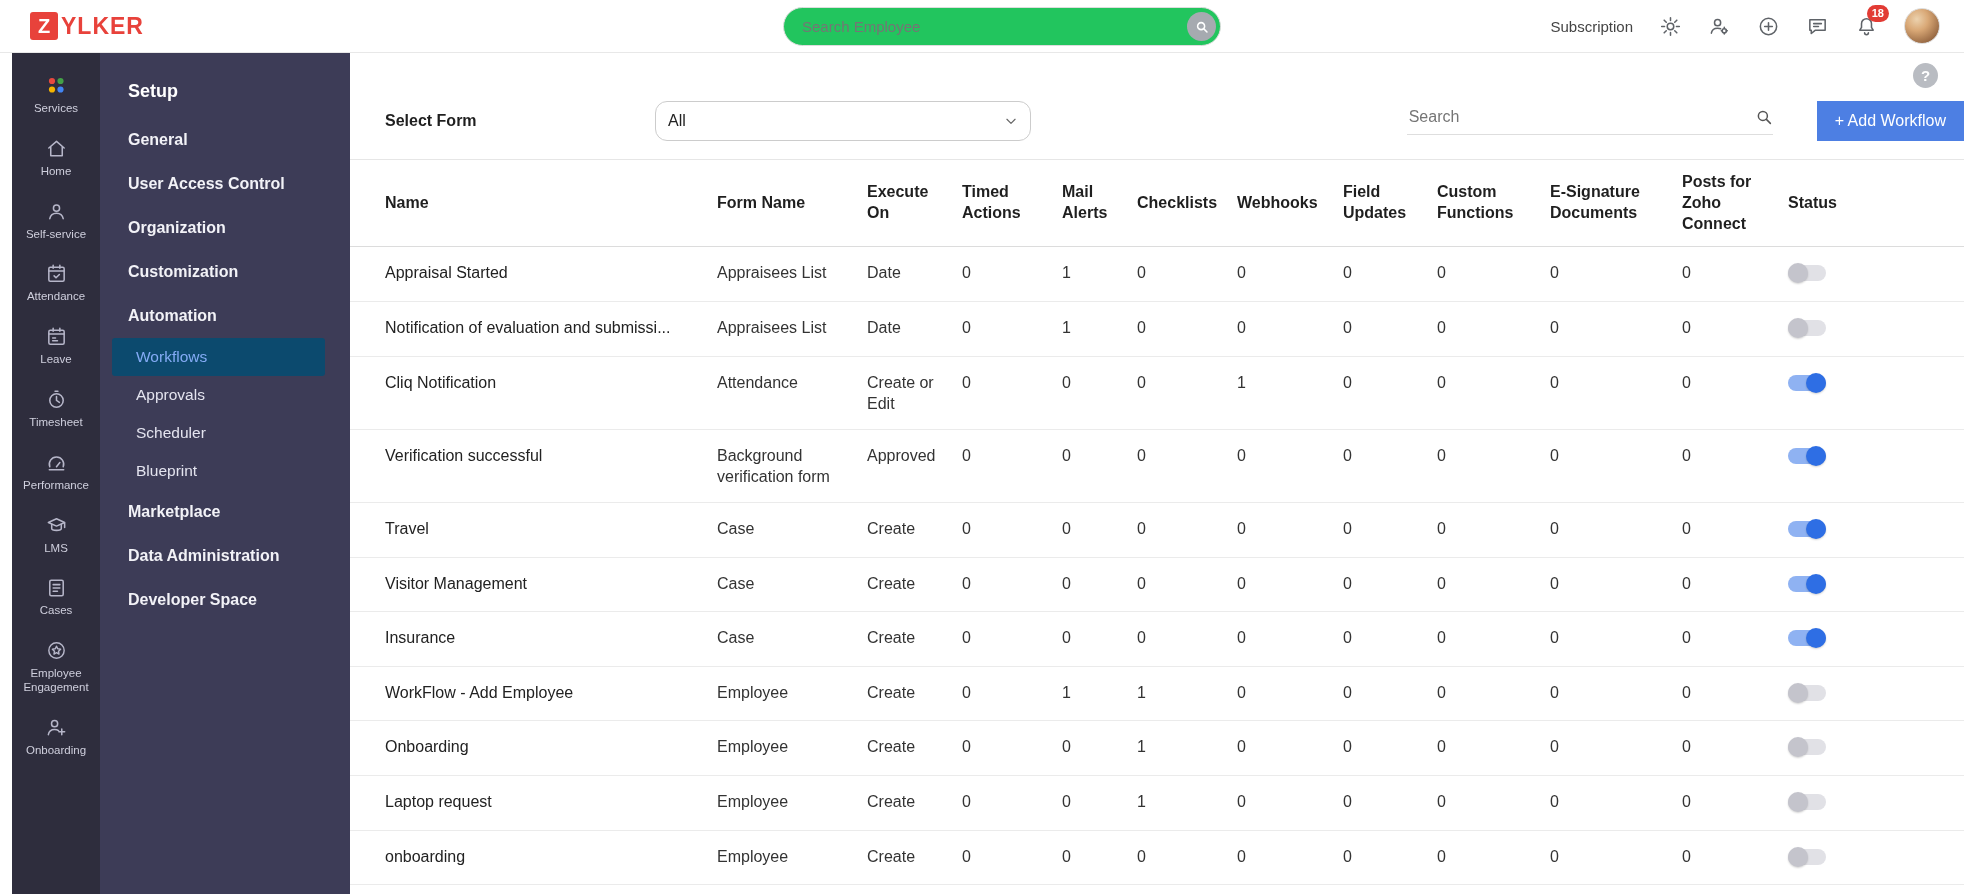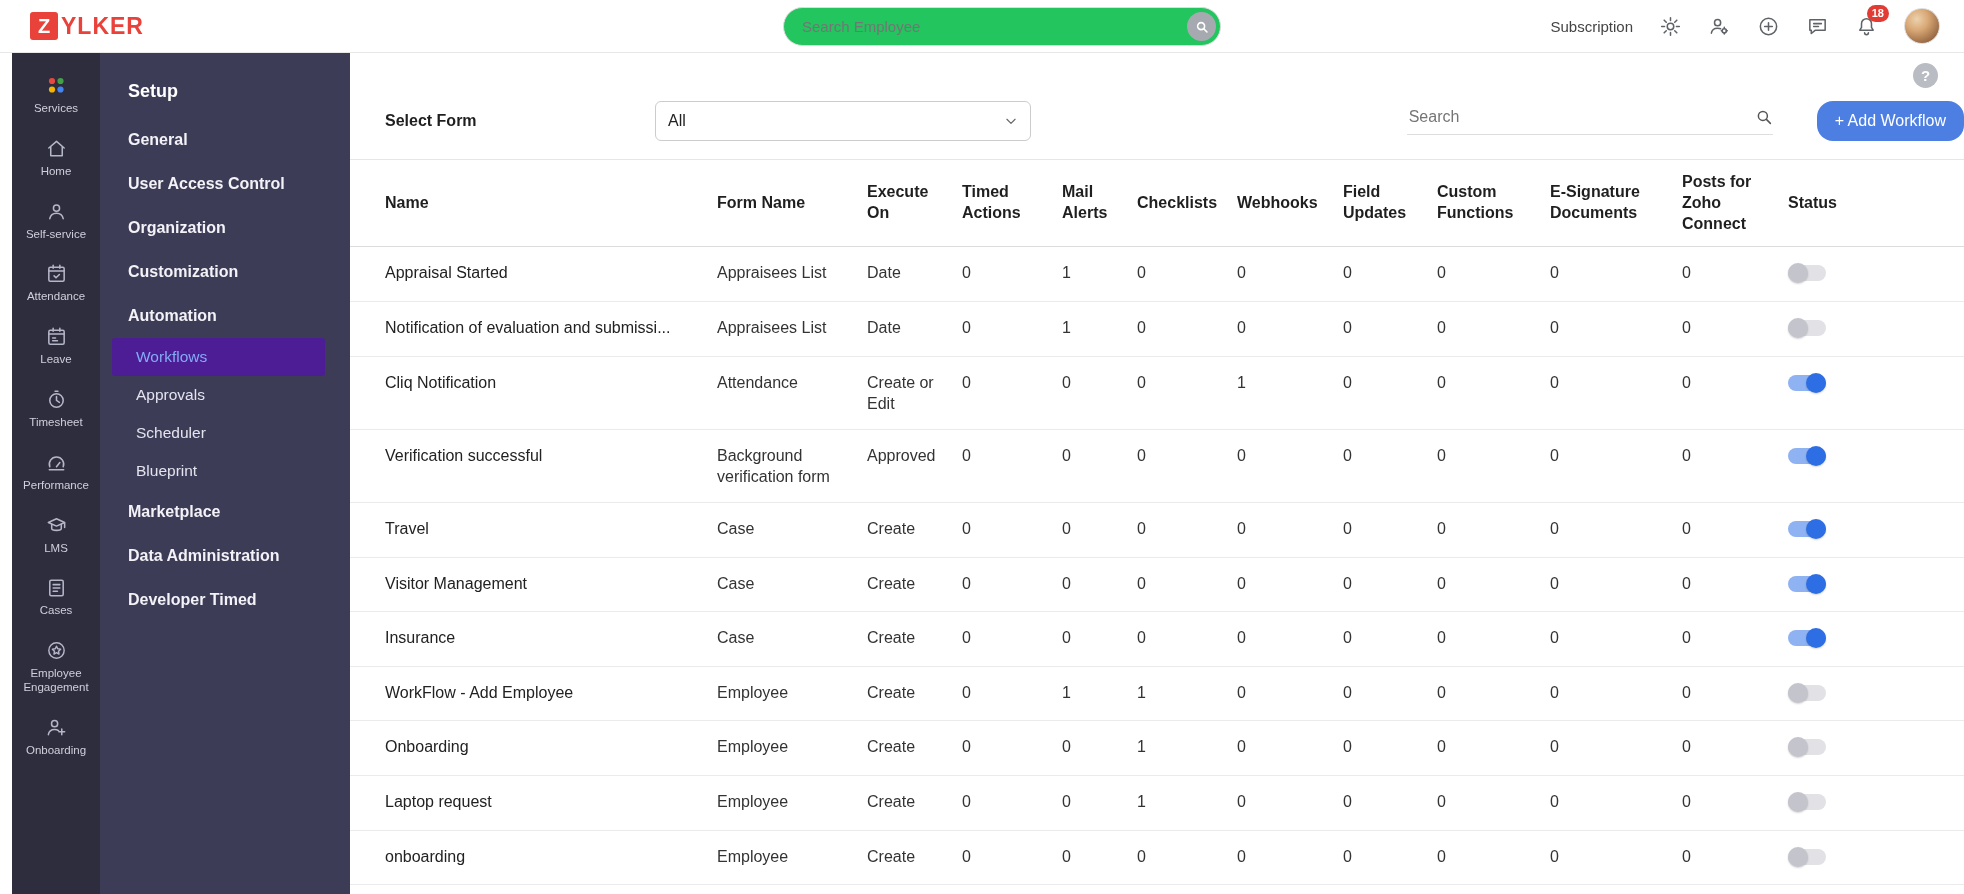--- a/index.html
+++ b/index.html
@@ -64,50 +64,50 @@
   
   .settings-nav { width:250px; background:#3d3c57; flex-shrink:0; overflow:hidden; padding-top:6px; }
   .setup-title { color:#fff; font-size:18px; font-weight:bold; padding:22px 0 16px 28px; }
   .menu-item {
     color:#f2f2f7; font-size:16px; font-weight:600; padding:13px 0 13px 28px; cursor:pointer;
   }
   .menu-subitem {
     color:#e4e4ef; font-size:15.5px; font-weight:400; padding:10px 0 10px 36px; cursor:pointer;
   }
   .menu-subitem.active {
-    background:#4c1d95; color:#84abf5; margin:0 25px 0 12px; padding-left:24px; border-radius:3px;
+    background:#0c4a6e; color:#84abf5; margin:0 25px 0 12px; padding-left:24px; border-radius:3px;
   }
 
   
   .main { flex:1; background:#fff; overflow:hidden; position:relative; }
   .help-row { height:44px; display:flex; justify-content:flex-end; align-items:center; padding-right:26px; }
   .help-circle {
     width:25px; height:25px; border-radius:50%; background:#b9bcc2; color:#fff; font-weight:bold;
     font-size:15px; display:flex; align-items:center; justify-content:center; cursor:pointer;
   }
 
   .toolbar {
     display:flex; align-items:center; padding:4px 0 18px 35px; border-bottom:1px solid #e6e6e6;
   }
   .select-form-label { font-size:16px; font-weight:bold; color:#1f1f1f; width:270px; }
   .form-select {
-    width:376px; height:40px; border:1px solid #ccc; border-radius:6px;
+    width:376px; height:40px; border:1px solid #ccc; border-radius:12px;
     display:flex; align-items:center; justify-content:space-between;
     padding:0 12px; font-size:16px; color:#222; cursor:pointer; background:#fff;
   }
   .table-search {
     margin-left:auto; margin-right:44px; width:366px; display:flex; align-items:center;
     border-bottom:1px solid #dedede; padding-bottom:7px;
   }
   .table-search input {
     border:none; outline:none; flex:1; font-size:16px; color:#333; background:transparent;
     font-family:"Liberation Sans", sans-serif;
   }
   .add-workflow {
-    height:40px; background:#4d7fe3; color:#fff; border:none; border-radius:16px;
+    height:40px; background:#4d7fe3; color:#fff; border:none; border-radius:0;
     font-size:16px; padding:0 18px; cursor:pointer; white-space:nowrap;
   }
 
   
   table { width:100%; border-collapse:collapse; table-layout:fixed; }
   th {
     font-size:16px; font-weight:bold; color:#1f1f1f; text-align:left;
     vertical-align:middle; padding:12px 8px 12px 0; line-height:1.3;
     border-bottom:1px solid #dcdcdc;
   }
@@ -310,21 +310,21 @@
         <div class="menu-item">User Access Control</div>
         <div class="menu-item">Organization</div>
         <div class="menu-item">Customization</div>
         <div class="menu-item">Automation</div>
         <div class="menu-subitem active">Workflows</div>
         <div class="menu-subitem">Approvals</div>
         <div class="menu-subitem">Scheduler</div>
         <div class="menu-subitem">Blueprint</div>
         <div class="menu-item">Marketplace</div>
         <div class="menu-item">Data Administration</div>
-        <div class="menu-item">Developer Timed</div>
+        <div class="menu-item">Developer Space</div>
       </div>
   </nav>
 
   <main class="main">
     <div class="help-row">
       <span class="help-circle">?</span>
     </div>
 
     <div class="toolbar">
       <span class="select-form-label">Select Form</span>

